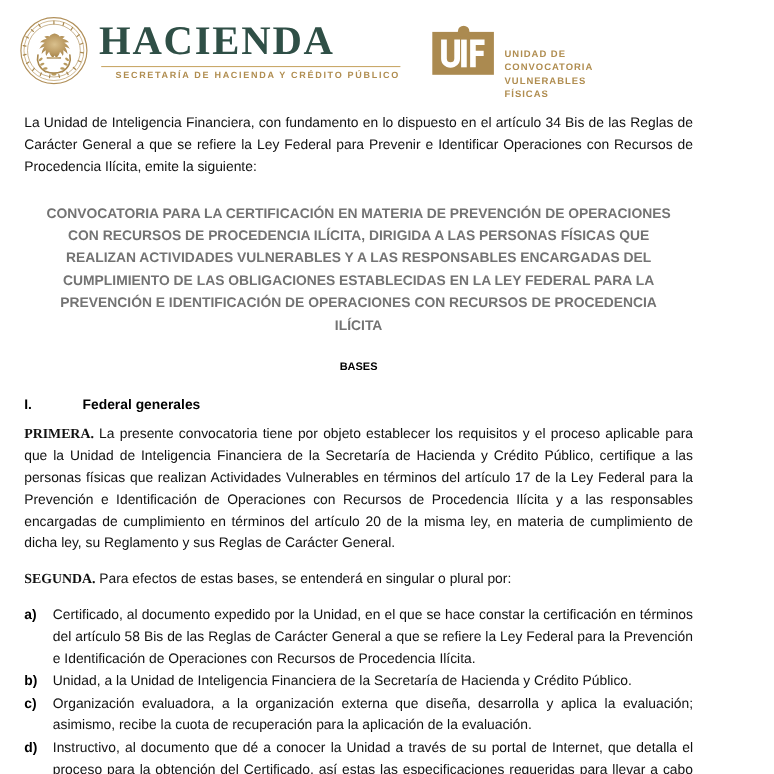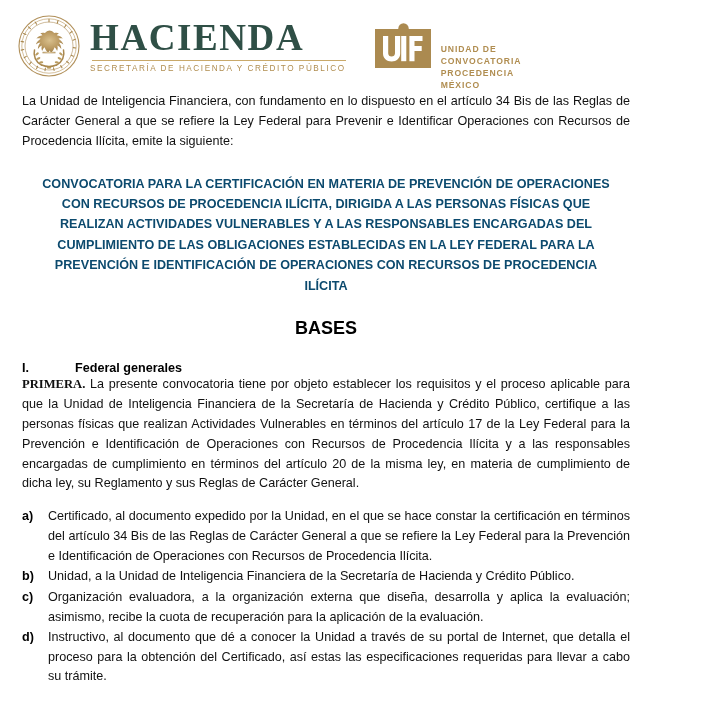--- a/index.html
+++ b/index.html
@@ -55,22 +55,23 @@
   }
   .hacienda-rule {
     height: 1px;
     background: #c9a96a;
     margin: 4px 0 3px 2px;
   }
   .hacienda-sub {
     font-size: 8.2px;
     letter-spacing: 1.55px;
     color: #b08d50;
-    font-weight: 400;
+    font-weight: 700;
     white-space: nowrap;
+    margin-left: 15px;
   }
   .uif-block {
     display: flex;
     align-items: center;
   }
   .uif-logo {
     width: 58px;
     height: 46px;
     flex: 0 0 58px;
     margin-right: 9px;
@@ -83,41 +84,41 @@
     font-weight: 700;
     white-space: nowrap;
     margin-top: 42px;
   }
 
   
   .body-area {
     padding: 0 22px 0 22px;
   }
   p.para {
-    margin: 0 0 13px 0;
+    margin: 10px 0 13px 0;
     font-size: 12.6px;
     line-height: 1.58;
     text-align: justify;
     color: #111;
   }
   .intro { margin-top: 16px; }
 
   .doc-title {
     margin: 22px 0 0 0;
     padding: 0 12px;
     font-size: 12.6px;
     font-weight: 700;
     line-height: 1.62;
     text-align: center;
-    color: #0c4a6e;
+    color: #737373;
   }
 
   .bases-heading {
     margin: 22px 0 0 0;
-    font-size: 18px;
+    font-size: 10px;
     font-weight: 700;
     text-align: center;
     color: #000;
   }
 
   .section-heading {
     margin: 22px 0 0 0;
     display: flex;
     font-size: 12.6px;
     font-weight: 700;
@@ -209,22 +210,22 @@
           <rect x="1" y="6" width="56" height="39" fill="#ab8a50"></rect>
           <circle cx="29.5" cy="5.5" r="5.2" fill="#ab8a50"></circle>
           <path d="M9 13v17.5c0 4.6 3.6 8 8.6 8s8.6-3.4 8.6-8V13h-5.2v17.3c0 2-1.4 3.3-3.4 3.3s-3.4-1.3-3.4-3.3V13z" fill="#ffffff"></path>
           <rect x="27.2" y="13" width="5.1" height="25.2" fill="#ffffff"></rect>
           <path d="M35.4 13h13.1v4.9h-8v5.2h7.2v4.9h-7.2v10.2h-5.1z" fill="#ffffff"></path>
         </svg>
       </span>
       <div class="uif-lines">
         <div>UNIDAD DE</div>
         <div>CONVOCATORIA</div>
-        <div>PROCEDENCIA</div>
-        <div>MÉXICO</div>
+        <div>VULNERABLES</div>
+        <div>FÍSICAS</div>
       </div>
     </div>
   </div>
 
   <div class="body-area">
 
     <p class="para intro">La Unidad de Inteligencia Financiera, con fundamento en lo dispuesto en el artículo 34 Bis de las Reglas de Carácter General a que se refiere la Ley Federal para Prevenir e Identificar Operaciones con Recursos de Procedencia Ilícita, emite la siguiente:</p>
 
     <div class="doc-title">CONVOCATORIA PARA LA CERTIFICACIÓN EN MATERIA DE PREVENCIÓN DE OPERACIONES CON RECURSOS DE PROCEDENCIA ILÍCITA, DIRIGIDA A LAS PERSONAS FÍSICAS QUE REALIZAN ACTIVIDADES VULNERABLES Y A LAS RESPONSABLES ENCARGADAS DEL CUMPLIMIENTO DE LAS OBLIGACIONES ESTABLECIDAS EN LA LEY FEDERAL PARA LA PREVENCIÓN E IDENTIFICACIÓN DE OPERACIONES CON RECURSOS DE PROCEDENCIA ILÍCITA</div>
 
@@ -232,25 +233,28 @@
 
     <div class="section-heading">
       <span class="section-num">I.</span>
       <span>Federal generales</span>
     </div>
 
     <p class="para clause">
       <b>PRIMERA.</b><span> La presente convocatoria tiene por objeto establecer los requisitos y el proceso aplicable para que la Unidad de Inteligencia Financiera de la Secretaría de Hacienda y Crédito Público, certifique a las personas físicas que realizan Actividades Vulnerables en términos del artículo 17 de la Ley Federal para la Prevención e Identificación de Operaciones con Recursos de Procedencia Ilícita y a las responsables encargadas de cumplimiento en términos del artículo 20 de la misma ley, en materia de cumplimiento de dicha ley, su Reglamento y sus Reglas de Carácter General.</span>
     </p>
 
+    <p class="para clause">
+      <b>SEGUNDA.</b><span> Para efectos de estas bases, se entenderá en singular o plural por:</span>
+    </p>
 
     <ol class="letter-list">
       <li>
         <span class="li-marker">a)</span>
-        <span class="li-text">Certificado, al documento expedido por la Unidad, en el que se hace constar la certificación en términos del artículo 34 Bis de las Reglas de Carácter General a que se refiere la Ley Federal para la Prevención e Identificación de Operaciones con Recursos de Procedencia Ilícita.</span>
+        <span class="li-text">Certificado, al documento expedido por la Unidad, en el que se hace constar la certificación en términos del artículo 58 Bis de las Reglas de Carácter General a que se refiere la Ley Federal para la Prevención e Identificación de Operaciones con Recursos de Procedencia Ilícita.</span>
       </li>
       <li>
         <span class="li-marker">b)</span>
         <span class="li-text">Unidad, a la Unidad de Inteligencia Financiera de la Secretaría de Hacienda y Crédito Público.</span>
       </li>
       <li>
         <span class="li-marker">c)</span>
         <span class="li-text">Organización evaluadora, a la organización externa que diseña, desarrolla y aplica la evaluación; asimismo, recibe la cuota de recuperación para la aplicación de la evaluación.</span>
       </li>
       <li>

